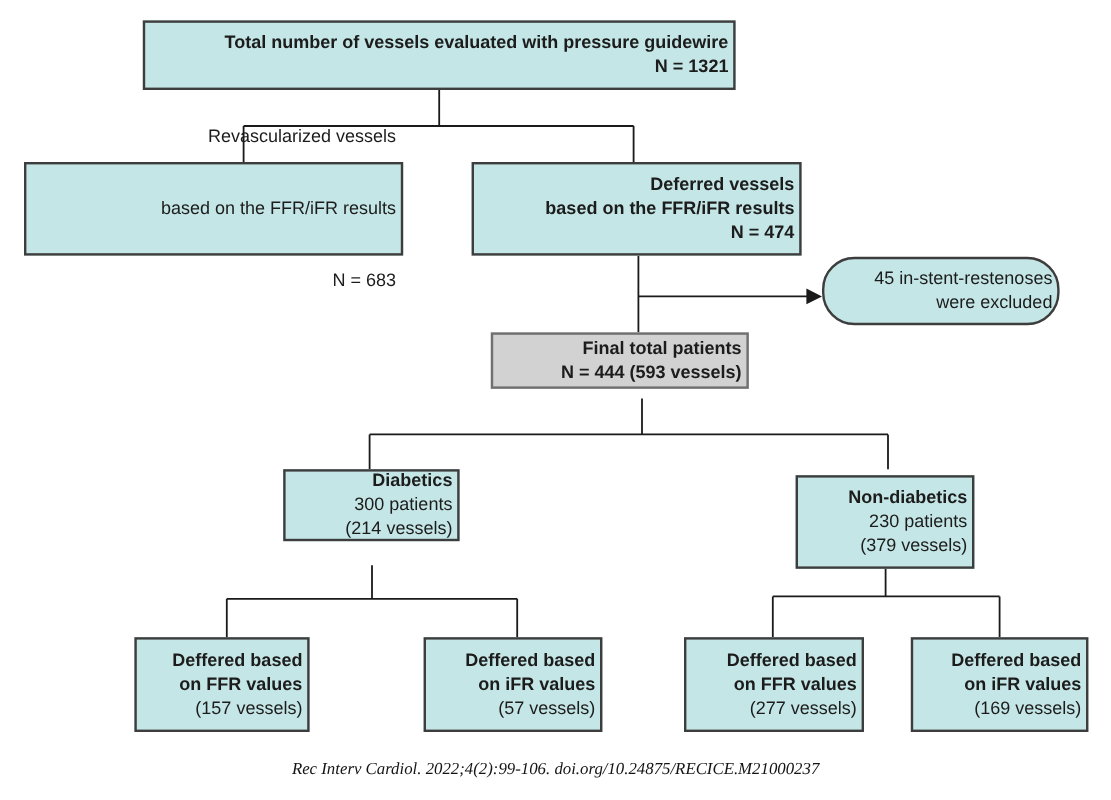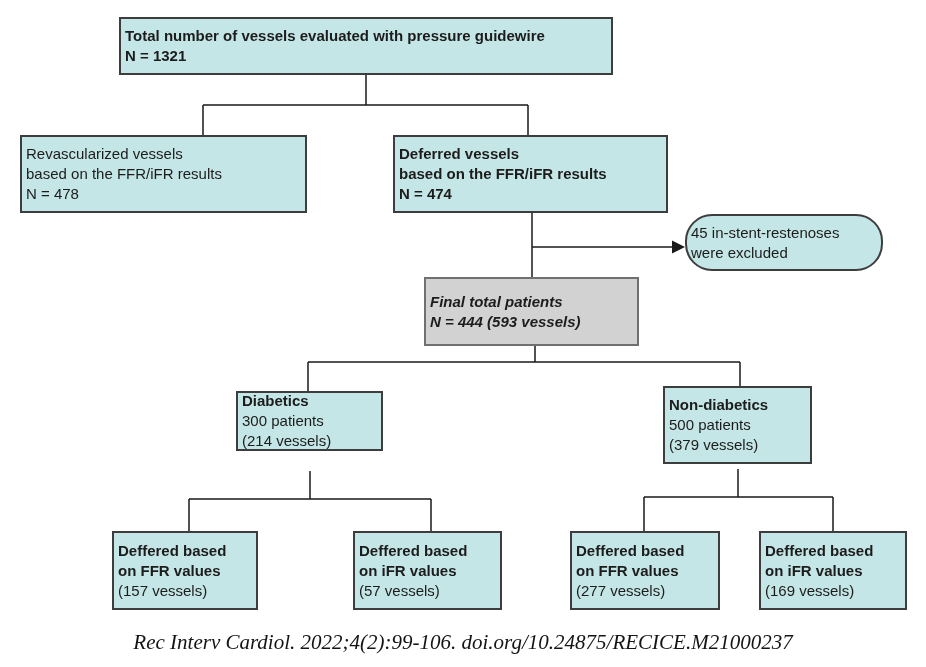--- a/index.html
+++ b/index.html
@@ -25,42 +25,42 @@
     fill: none;
     stroke: var(--connector, #1a1a1a);
     stroke-width: 1.5;
   }
   .node {
     position: absolute;
     box-sizing: border-box;
     display: flex;
     flex-direction: column;
     justify-content: center;
-    align-items: flex-start;
+    align-items: flex-end;
     text-align: center;
     font-size: 15px;
     line-height: 20px;
     background: var(--node-fill, #c5e6e6);
     border: 2px solid var(--node-border, #3d3d3d);
     padding: 2px 4px;
   }
   .node.gray {
     background: var(--final-fill, #d2d2d2);
     border-color: var(--final-border, #707070);
   }
   .bold { font-weight: bold; }
   .citation {
     position: absolute;
     left: 0;
     top: 627px;
     width: 926px;
     text-align: center;
     font-family: "Liberation Serif", serif;
     font-style: italic;
-    font-size: 21px;
+    font-size: 14px;
     line-height: 30px;
     color: #141414;
   }
 </style>
 </head>
 <body>
 
 <div id="figure">
 
   <svg class="connectors" width="926" height="667" viewBox="0 0 926 667">
@@ -71,51 +71,51 @@
     <path class="cline" d="M535 332 V362 M308 362 H740 M308 362 V391 M740 362 V391"></path>
     <path class="cline" d="M310 471 V499 M189 499 H431 M189 499 V531 M431 499 V531"></path>
     <path class="cline" d="M738 469 V497 M644 497 H833 M644 497 V531 M833 497 V531"></path>
   </svg>
 
   <div class="node" style="left:119px; top:17px; width:494px; height:58px;">
     <div class="bold">Total number of vessels evaluated with pressure guidewire</div>
     <div class="bold">N = 1321</div>
   </div>
 
-  <div class="node" style="left:20px; top:135px; width:287px; height:78px;">
+  <div class="node" style="left:20px; top:135px; width:316px; height:78px;gap:40px;">
     <div>Revascularized vessels</div>
     <div>based on the FFR/iFR results</div>
-    <div>N = 478</div>
+    <div>N = 683</div>
   </div>
 
   <div class="node" style="left:393px; top:135px; width:275px; height:78px;font-weight:bold;">
     <div>Deferred vessels</div>
     <div>based on the FFR/iFR results</div>
     <div>N = 474</div>
   </div>
 
   <div class="node" style="left:685px; top:214px; width:198px; height:57px;border-radius:27px;">
     <div>45 in-stent-restenoses</div>
     <div>were excluded</div>
   </div>
 
-  <div class="node gray" style="left:424px; top:277px; width:215px; height:69px;font-style:italic;">
+  <div class="node gray" style="left:409px; top:277px; width:215px; height:47px;">
     <div class="bold">Final total patients</div>
     <div class="bold">N = 444 (593 vessels)</div>
   </div>
 
   <div class="node" style="left:236px; top:391px; width:147px; height:60px;">
     <div class="bold">Diabetics</div>
     <div>300 patients</div>
     <div>(214 vessels)</div>
   </div>
 
-  <div class="node" style="left:663px; top:386px; width:149px; height:78px;">
+  <div class="node" style="left:663px; top:396px; width:149px; height:78px;">
     <div class="bold">Non-diabetics</div>
-    <div>500 patients</div>
+    <div>230 patients</div>
     <div>(379 vessels)</div>
   </div>
 
   <div class="node" style="left:112px; top:531px; width:146px; height:79px;">
     <div class="bold">Deffered based</div>
     <div class="bold">on FFR values</div>
     <div>(157 vessels)</div>
   </div>
 
   <div class="node" style="left:353px; top:531px; width:149px; height:79px;">

